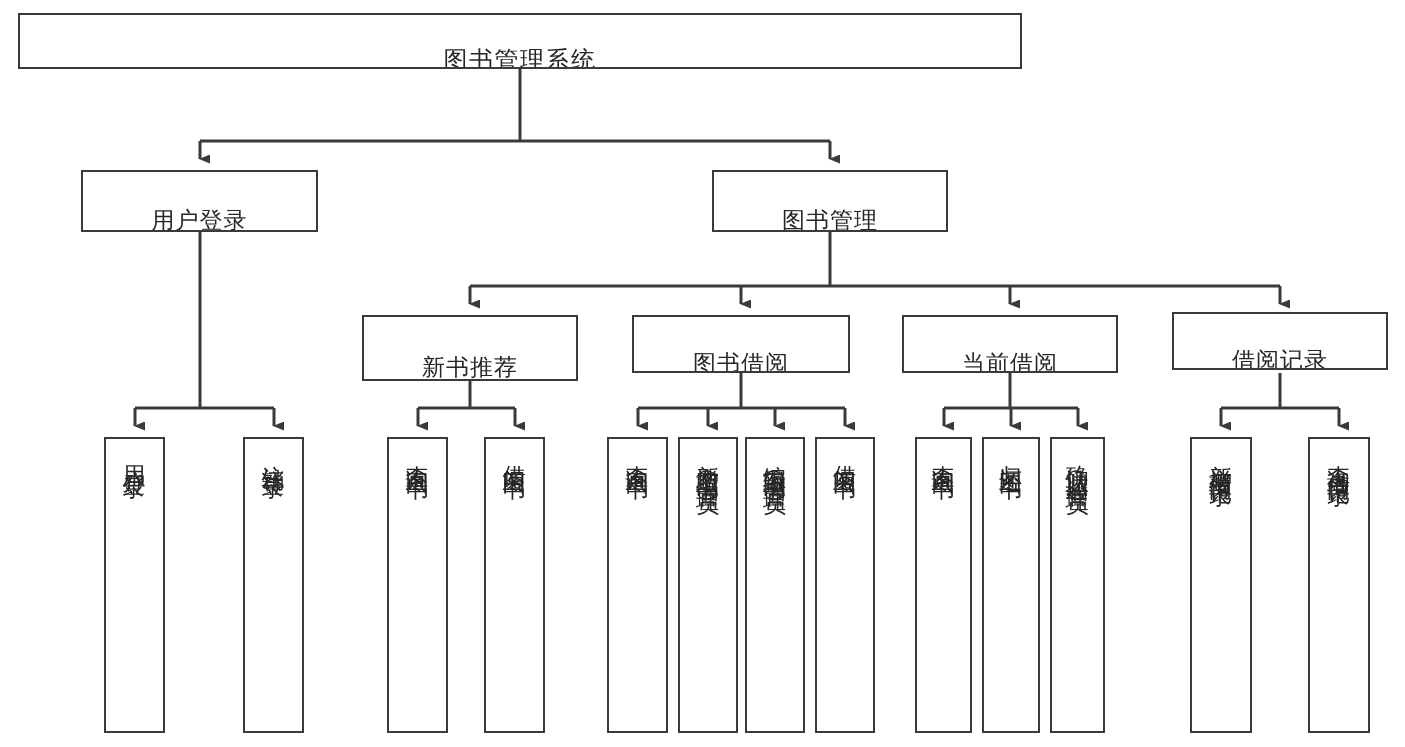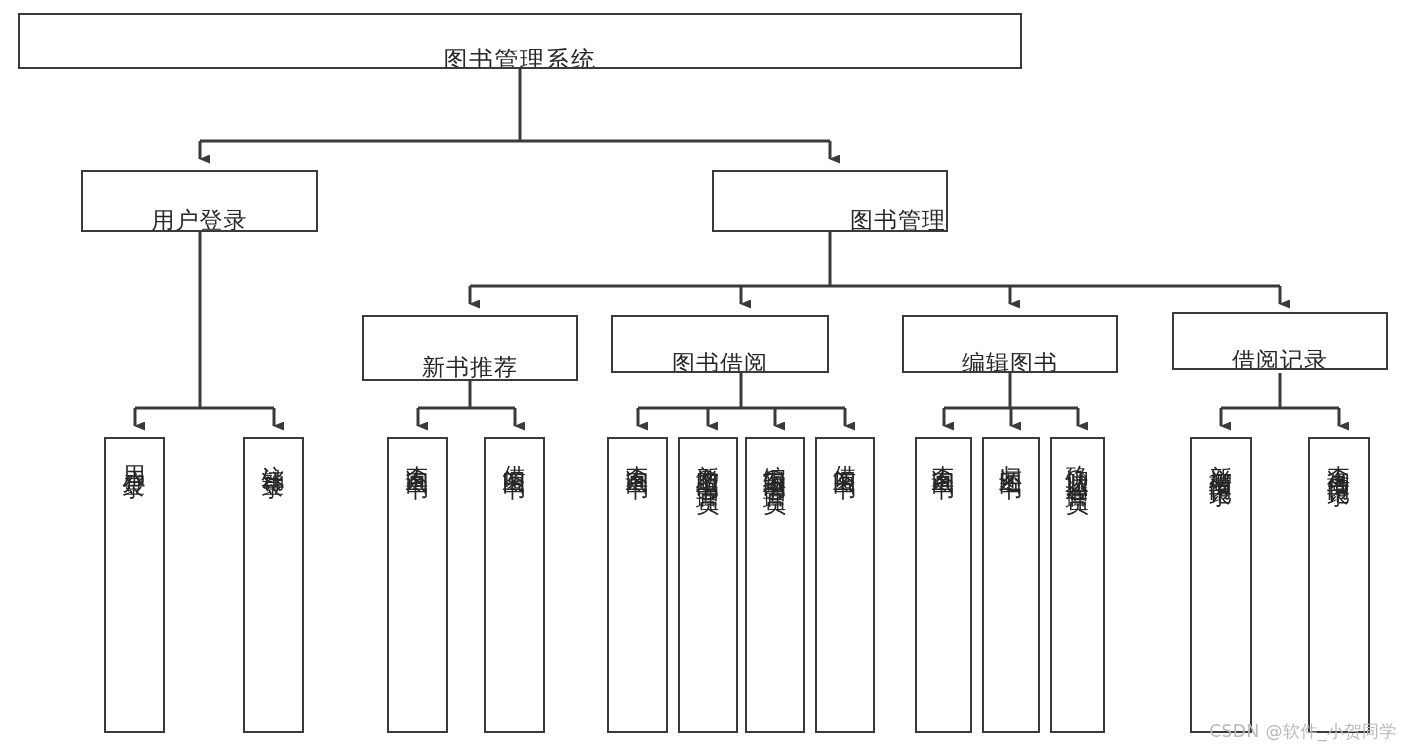--- a/index.html
+++ b/index.html
@@ -123,31 +123,31 @@
       </g>
   </svg>
 
   <div id="node-layer">
       <div class="node-box horizontal root" style="left: 18px; top: 13px; width: 1004px; height: 56px;">
         <span class="node-label">图书管理系统</span>
       </div>
       <div class="node-box horizontal" style="left: 81px; top: 170px; width: 237px; height: 62px;">
         <span class="node-label">用户登录</span>
       </div>
-      <div class="node-box horizontal" style="left: 712px; top: 170px; width: 236px; height: 62px; justify-content: flex-end;">
+      <div class="node-box horizontal" style="left: 712px; top: 170px; width: 236px; height: 62px;">
         <span class="node-label">图书管理</span>
       </div>
       <div class="node-box horizontal" style="left: 362px; top: 315px; width: 216px; height: 66px;">
         <span class="node-label">新书推荐</span>
       </div>
-      <div class="node-box horizontal" style="left: 611px; top: 315px; width: 218px; height: 58px; text-decoration: underline;">
+      <div class="node-box horizontal" style="left: 632px; top: 315px; width: 218px; height: 58px; text-decoration: underline;">
         <span class="node-label">图书借阅</span>
       </div>
       <div class="node-box horizontal" style="left: 902px; top: 315px; width: 216px; height: 58px;">
-        <span class="node-label">编辑图书</span>
+        <span class="node-label">当前借阅</span>
       </div>
       <div class="node-box horizontal" style="left: 1172px; top: 312px; width: 216px; height: 58px;">
         <span class="node-label">借阅记录</span>
       </div>
       <div class="node-box vertical" style="left: 104px; top: 437px; width: 61px; height: 296px;">
         <span class="node-label">用户登录</span>
       </div>
       <div class="node-box vertical" style="left: 243px; top: 437px; width: 61px; height: 296px;">
         <span class="node-label">注销登录</span>
       </div>
@@ -179,14 +179,13 @@
         <span class="node-label">确认归还（管理员）</span>
       </div>
       <div class="node-box vertical" style="left: 1190px; top: 437px; width: 62px; height: 296px;">
         <span class="node-label">新增借阅记录</span>
       </div>
       <div class="node-box vertical" style="left: 1308px; top: 437px; width: 62px; height: 296px;">
         <span class="node-label">查询借阅记录</span>
       </div>
     </div>
 
-  <div id="watermark">CSDN @软件_小贺同学</div>
 </div>
 
 </body></html>

